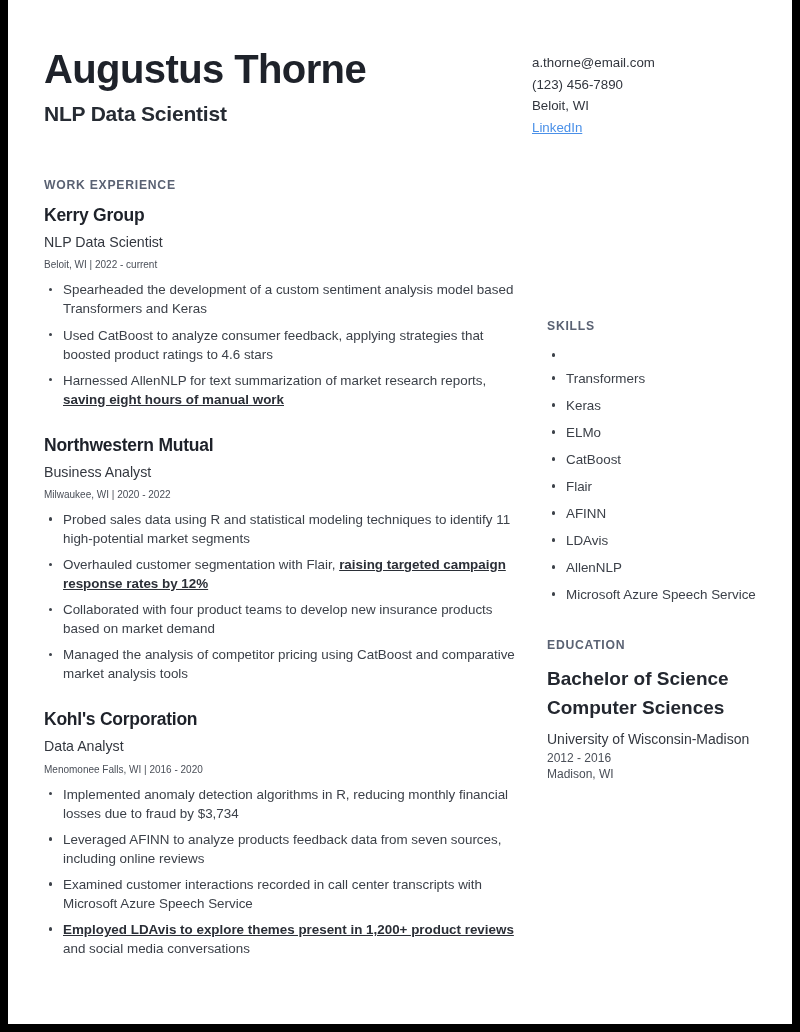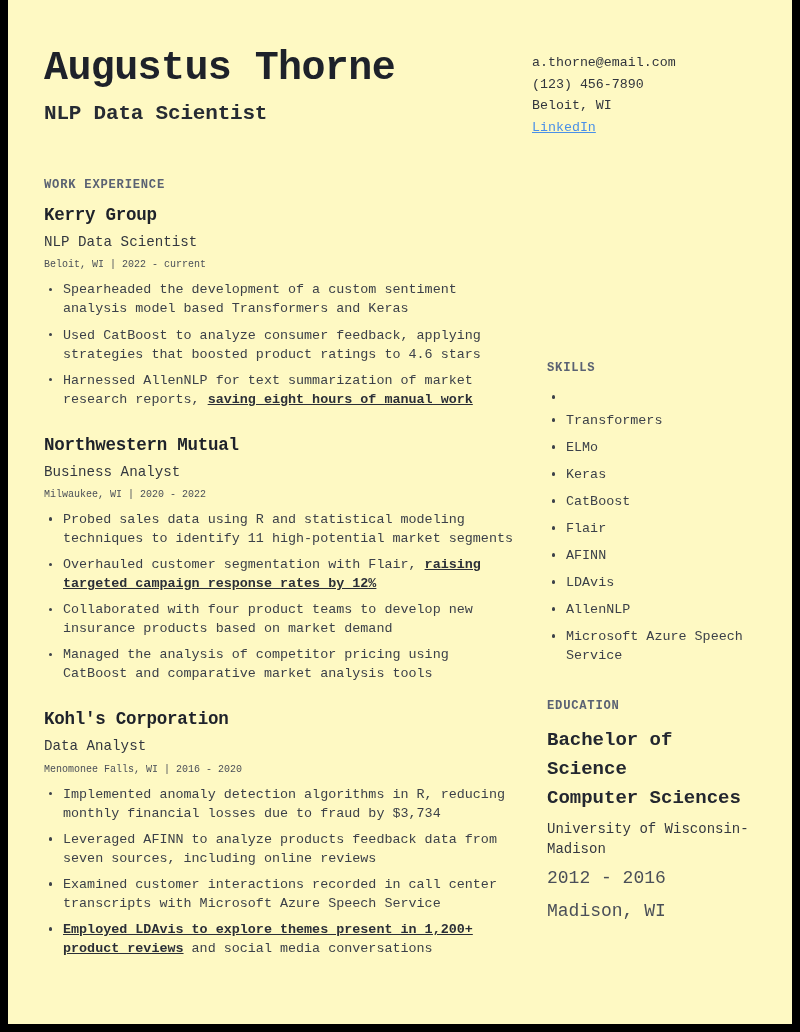--- a/index.html
+++ b/index.html
@@ -14,23 +14,22 @@
     font-family: "Liberation Sans", sans-serif;
     -webkit-font-smoothing: antialiased;
   }
 
   .page {
     position: absolute;
     left: 8px;
     top: 0px;
     width: 784px;
     height: 1024px;
-    background: #fef9c3;
+    background: #ffffff;
     overflow: hidden;
-    font-family: Liberation Mono, monospace;
   }
 
   .sheet {
     padding: 44px 36px 0 36px;
     display: flex;
     flex-direction: column;
     height: 100%;
   }
 
   
@@ -70,21 +69,21 @@
   .contact a,
   .contact .link {
     color: #4a90e8;
     text-decoration: underline;
     display: inline-block;
   }
 
   
   .columns {
     display: flex;
-    align-items: flex-end;
+    align-items: center;
     gap: 28px;
   }
 
   .col-main  { width: 500px; }
   .col-side  { width: 220px; }
 
   .section-title {
     font-size: 12.2px;
     font-weight: bold;
     color: #5a6273;
@@ -190,24 +189,23 @@
 
   .edu-school {
     font-size: 14px;
     color: #33373f;
     line-height: 1.42;
     margin-top: 7px;
   }
 
   .edu-years,
   .edu-location {
-    font-size: 18px;
+    font-size: 12px;
     color: #4a4f58;
     line-height: 1.4;
-    margin-top: 7px;
   }
 </style>
 </head>
 <body>
 
 <div class="page">
   <div class="sheet">
 
     <div class="header">
       <div class="identity">
@@ -262,22 +260,22 @@
           </div>
       </div>
 
       <div class="col-side">
 
         <div class="side-block">
           <div class="section-title">SKILLS</div>
           <ul class="skills" id="skills-list">
               <li></li>
               <li>Transformers</li>
+              <li>Keras</li>
               <li>ELMo</li>
-              <li>Keras</li>
               <li>CatBoost</li>
               <li>Flair</li>
               <li>AFINN</li>
               <li>LDAvis</li>
               <li>AllenNLP</li>
               <li>Microsoft Azure Speech Service</li>
             </ul>
         </div>
 
         <div class="side-block">

